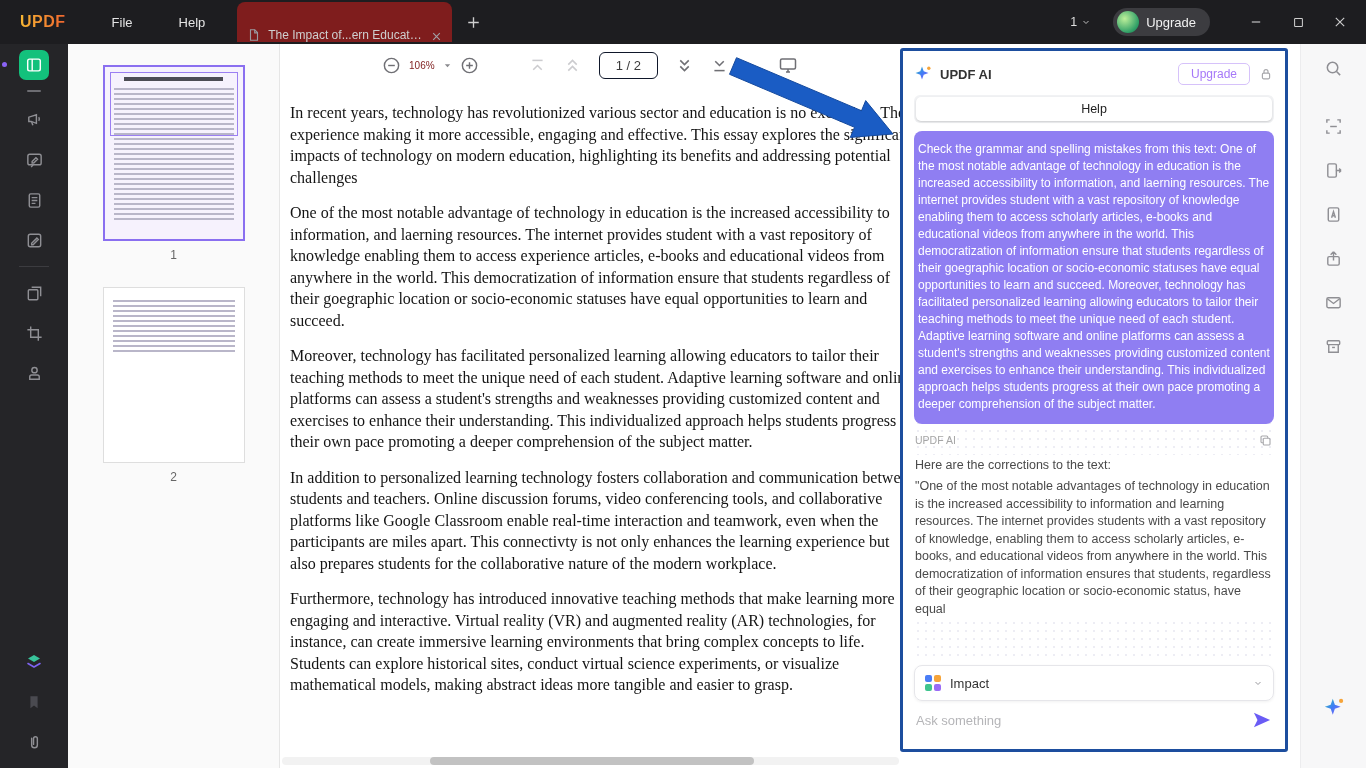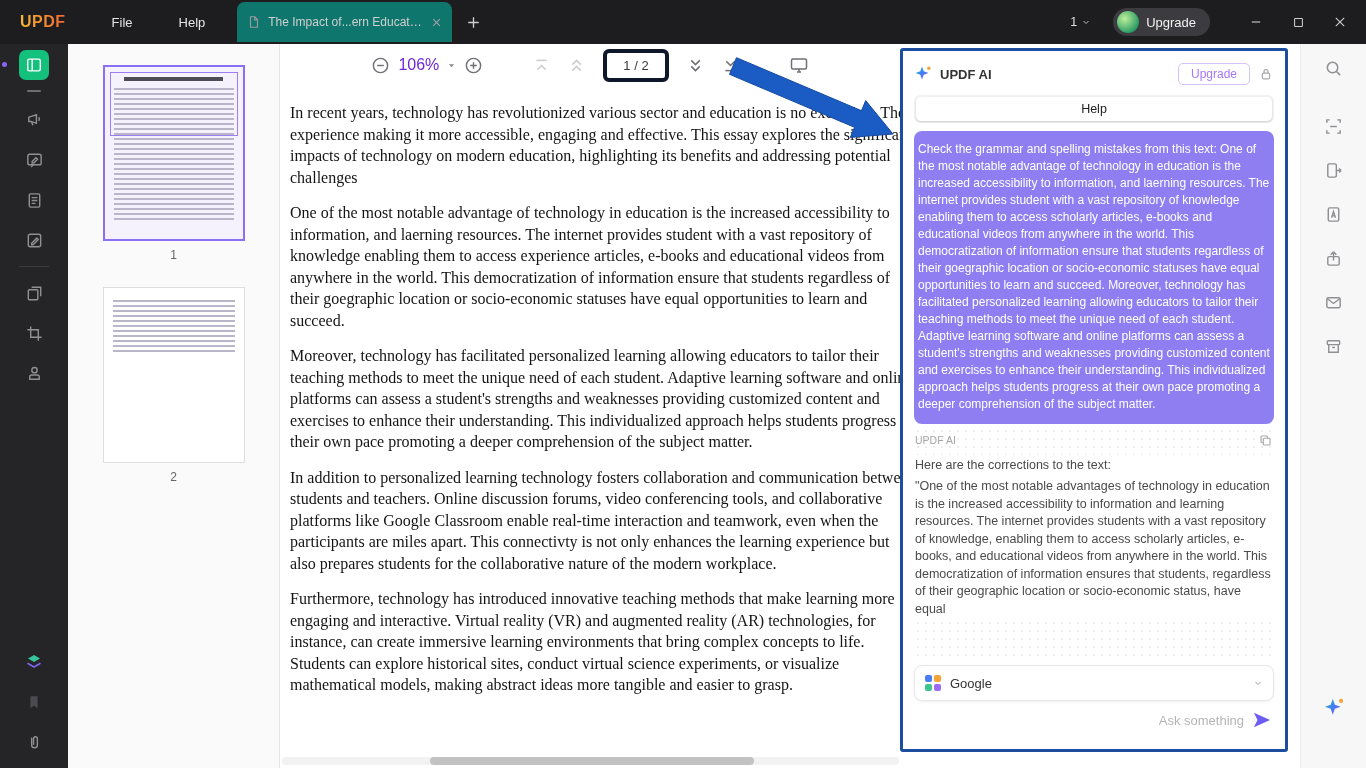--- a/index.html
+++ b/index.html
@@ -4,21 +4,21 @@
 <style>
   * { box-sizing: border-box; margin: 0; padding: 0; }
   html,body { width:1366px; height:768px; overflow:hidden; background:#e9e9e9; }
   .app { position:relative; width:1366px; height:768px; font-family:"Liberation Sans",sans-serif; background:#fff; overflow:hidden; }
 
   
   .titlebar { position:absolute; top:0; left:0; right:0; height:44px; background:#1d1d20; display:flex; align-items:center; z-index:20; }
   .logo { margin-left:20px; font-size:16px; font-weight:bold; letter-spacing:.5px;
           background:linear-gradient(90deg,#f7b733,#f0652f); -webkit-background-clip:text; background-clip:text; color:transparent; }
   .menu-item { color:#e4e4e4; font-size:13px; margin-left:46px; cursor:default; }
-  .doc-tab { margin-left:32px; height:40px; width:215px; background:#0f766e; border-radius:8px 8px 0 0; display:flex; align-items:center; padding:0 10px; gap:7px; }
+  .doc-tab { margin-left:32px; height:40px; width:215px; background:#7f1d1d; border-radius:8px 8px 0 0; display:flex; align-items:flex-end; padding:0 10px; gap:7px; }
   .doc-tab .tab-title { flex:1; color:#cfcfcf; font-size:12px; white-space:nowrap; overflow:hidden; text-overflow:ellipsis; }
   .newtab { margin-left:14px; color:#cfcfcf; }
   .tb-spacer { flex:1; }
   .win-count { display:flex; align-items:center; gap:4px; color:#dedede; font-size:12.5px; margin-right:22px; }
   .upgrade-pill { display:flex; align-items:center; gap:7px; background:#3c3c40; border-radius:15px; padding:3px 14px 3px 4px; margin-right:36px; cursor:pointer; }
   .avatar { width:22px; height:22px; border-radius:50%; background:radial-gradient(circle at 35% 35%, #bdf09a, #2e9e66 70%, #19724a); }
   .upgrade-pill span { color:#f2f2f2; font-size:13px; }
   .win-controls { display:flex; align-items:center; gap:22px; margin-right:16px; }
   .win-btn { width:20px; height:20px; display:flex; align-items:center; justify-content:center; cursor:pointer; }
 
@@ -41,22 +41,22 @@
   .mini-lines { margin:0 9px; background:repeating-linear-gradient(to bottom,#b9b6c9 0 2px, transparent 2px 5px); }
   .mini-lines.full { height:132px; }
   .mini-lines.part { height:52px; margin-top:12px; }
   .view-rect { position:absolute; left:5px; top:5px; width:128px; height:64px; border:1px solid #9b7ff2; }
 
   
   .doc-area { position:absolute; top:40px; bottom:0; left:280px; right:66px; background:#fff; z-index:1; }
   .doc-toolbar { position:absolute; top:0; left:0; width:620px; height:50px; display:flex; align-items:center; justify-content:center; gap:18px; background:#fff; }
   .tool-btn { display:flex; align-items:center; justify-content:center; cursor:pointer; }
   .zoom-group { display:flex; align-items:center; gap:8px; }
-  .zoom-level { font-size:16px; color:#6d28d9; }
-  .page-box { border:4px solid #0f172a; border-radius:6px; padding:5px 16px; font-size:13px; color:#3c3c3c; }
+  .zoom-level { font-size:10px; color:#7f1d1d; }
+  .page-box { border:1px solid #0f172a; border-radius:6px; padding:5px 16px; font-size:13px; color:#3c3c3c; }
   .tool-gap { width:14px; }
   .doc-page { position:absolute; top:50px; left:0; right:0; bottom:14px; padding:12px 0 0 10px; overflow:hidden; font-family:"Liberation Serif",serif; color:#141414; }
   .doc-title { font-size:21px; font-weight:bold; margin-bottom:15px; white-space:nowrap; }
   .para { margin-bottom:14px; }
   .doc-line { font-size:16px; line-height:21.5px; white-space:nowrap; }
   .h-scrollbar { position:absolute; bottom:3px; left:2px; width:617px; height:8px; background:#f2f2f2; border-radius:4px; }
   .h-thumb { position:absolute; left:148px; top:0; width:324px; height:8px; background:#c2c2c2; border-radius:4px; cursor:pointer; }
 
   
   .anno-arrow { position:absolute; top:0; left:0; width:1366px; height:768px; z-index:9; pointer-events:none; }
@@ -75,21 +75,21 @@
   .resp-row { display:flex; justify-content:space-between; align-items:center; margin:9px 1px 7px; }
   .resp-label { font-size:10.5px; color:#a5a5a5; }
   .ai-response { font-size:12.5px; line-height:1.4; color:#4a4a4a; background:#fff; padding:2px 1px 0; }
   .ai-response .resp-intro { margin-bottom:4px; }
   .ai-footer { flex:0 0 auto; padding-top:8px; background:#fff; }
   .prompt-box { height:36px; border:1px solid #e6e6ea; border-radius:8px; box-shadow:0 1px 3px rgba(0,0,0,.06); display:flex; align-items:center; gap:9px; padding:0 10px; cursor:pointer; }
   .prompt-label { font-size:13px; color:#333; flex:1; }
   .grid-icon { display:grid; grid-template-columns:7px 7px; grid-gap:2px; }
   .grid-icon i { width:7px; height:7px; border-radius:2px; }
   .ask-row { height:38px; display:flex; align-items:center; gap:8px; padding:0 2px; }
-  .ask-input { flex:1; border:none; outline:none; font-size:13px; color:#333; font-family:"Liberation Sans",sans-serif; background:transparent;text-align:right; }
+  .ask-input { flex:1; border:none; outline:none; font-size:13px; color:#333; font-family:"Liberation Sans",sans-serif; background:transparent; }
   .ask-input::placeholder { color:#b5b5b8; }
   .send-btn { cursor:pointer; display:flex; align-items:center; }
 
   
   .right-rail { position:absolute; top:40px; bottom:0; right:0; width:66px; background:#f7f7f8; border-left:1px solid #ececee; display:flex; flex-direction:column; align-items:center; z-index:15; }
   .right-rail .rail-btn { margin-top:4px; }
   .right-rail .rail-btn.first { margin-top:8px; margin-bottom:14px; }
   .right-rail .rail-spacer { flex:1; }
   .right-rail .rail-btn.last { margin-bottom:40px; }
 
@@ -392,21 +392,21 @@
     </div>
 
     <div class="ai-footer">
       <div class="prompt-box">
         <span class="grid-icon">
           <i style="background:#4a7df6"></i>
             <i style="background:#f6a43a"></i>
             <i style="background:#3fc48e"></i>
             <i style="background:#9a6cf6"></i>
         </span>
-        <span class="prompt-label">Google</span>
+        <span class="prompt-label">Impact</span>
         <span>
           <svg width="10" height="10" viewBox="0 0 20 20" fill="none" stroke="#9a9a9e" stroke-width="2">
               <path d="M5 8l5 5 5-5"></path>
             </svg>
         </span>
       </div>
       <div class="ask-row">
         <input class="ask-input" type="text" placeholder="Ask something" style="">
         <span class="send-btn">
           <svg width="20" height="18" viewBox="0 0 22 20">

